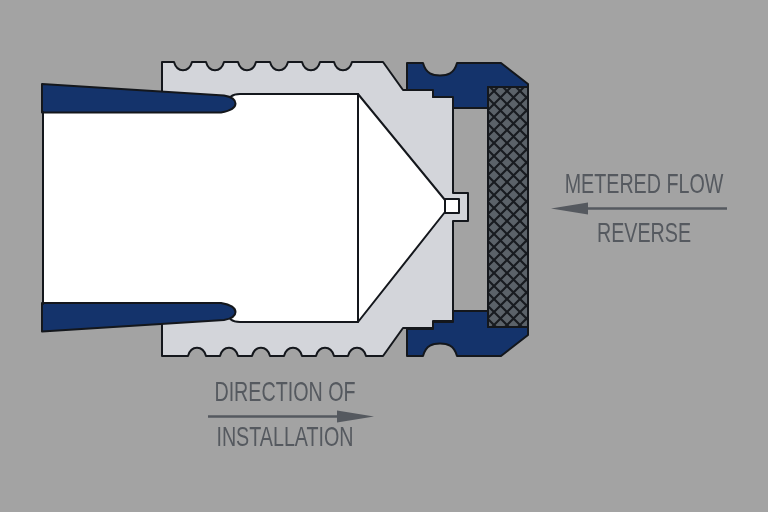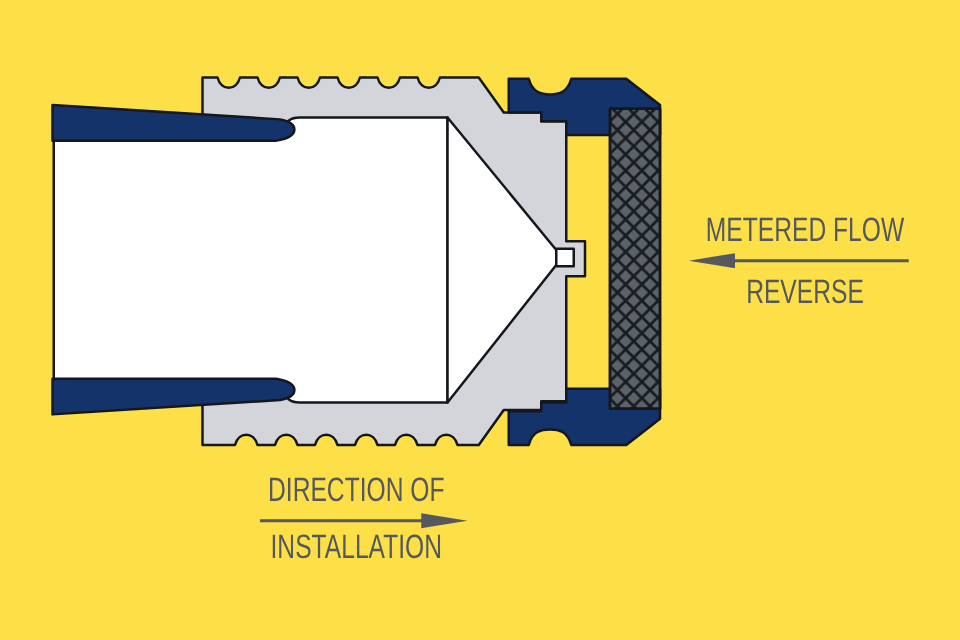--- a/index.html
+++ b/index.html
@@ -1,16 +1,16 @@
 <!DOCTYPE html>
 <html><head>
 <meta charset="utf-8">
 <style>
   html,body{margin:0;padding:0;background:#ffffff;}
-  .stage{position:relative;width:768px;height:512px;background:#fde047;overflow:hidden;
+  .stage{position:relative;width:768px;height:512px;background:#a3a3a3;overflow:hidden;
          font-family:"Liberation Sans",sans-serif;}
   svg{display:block;}
   .ol{stroke:#14171c;stroke-width:2;stroke-linejoin:round;stroke-linecap:round;}
   .white{fill:#ffffff;}
   .nofill{fill:none;}
   .anno-line{stroke-width:2.4;fill:none;}
   .lbl{font-size:27px;font-weight:400;letter-spacing:0px;}
 </style>
 </head>
 <body>

